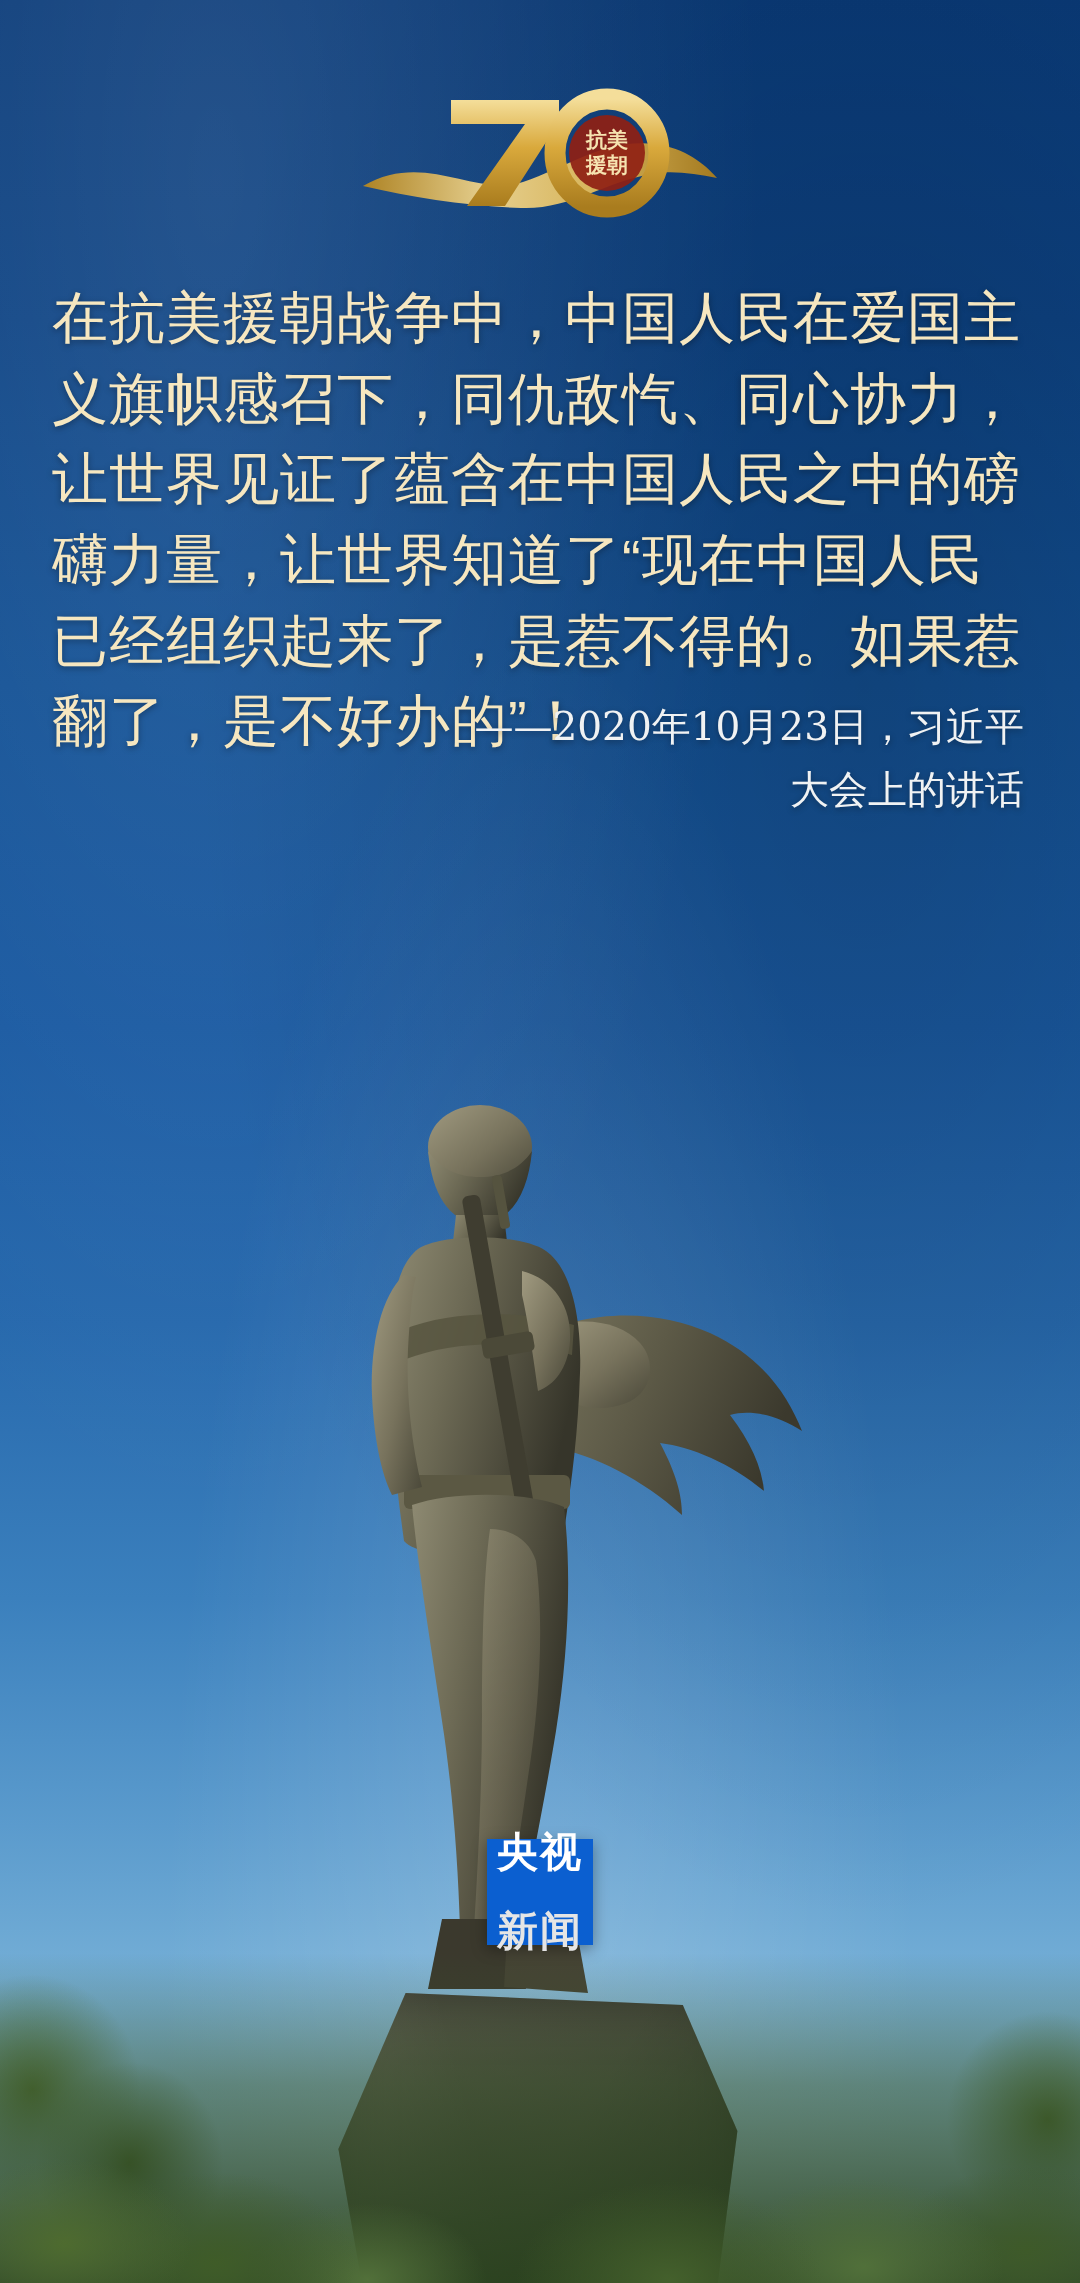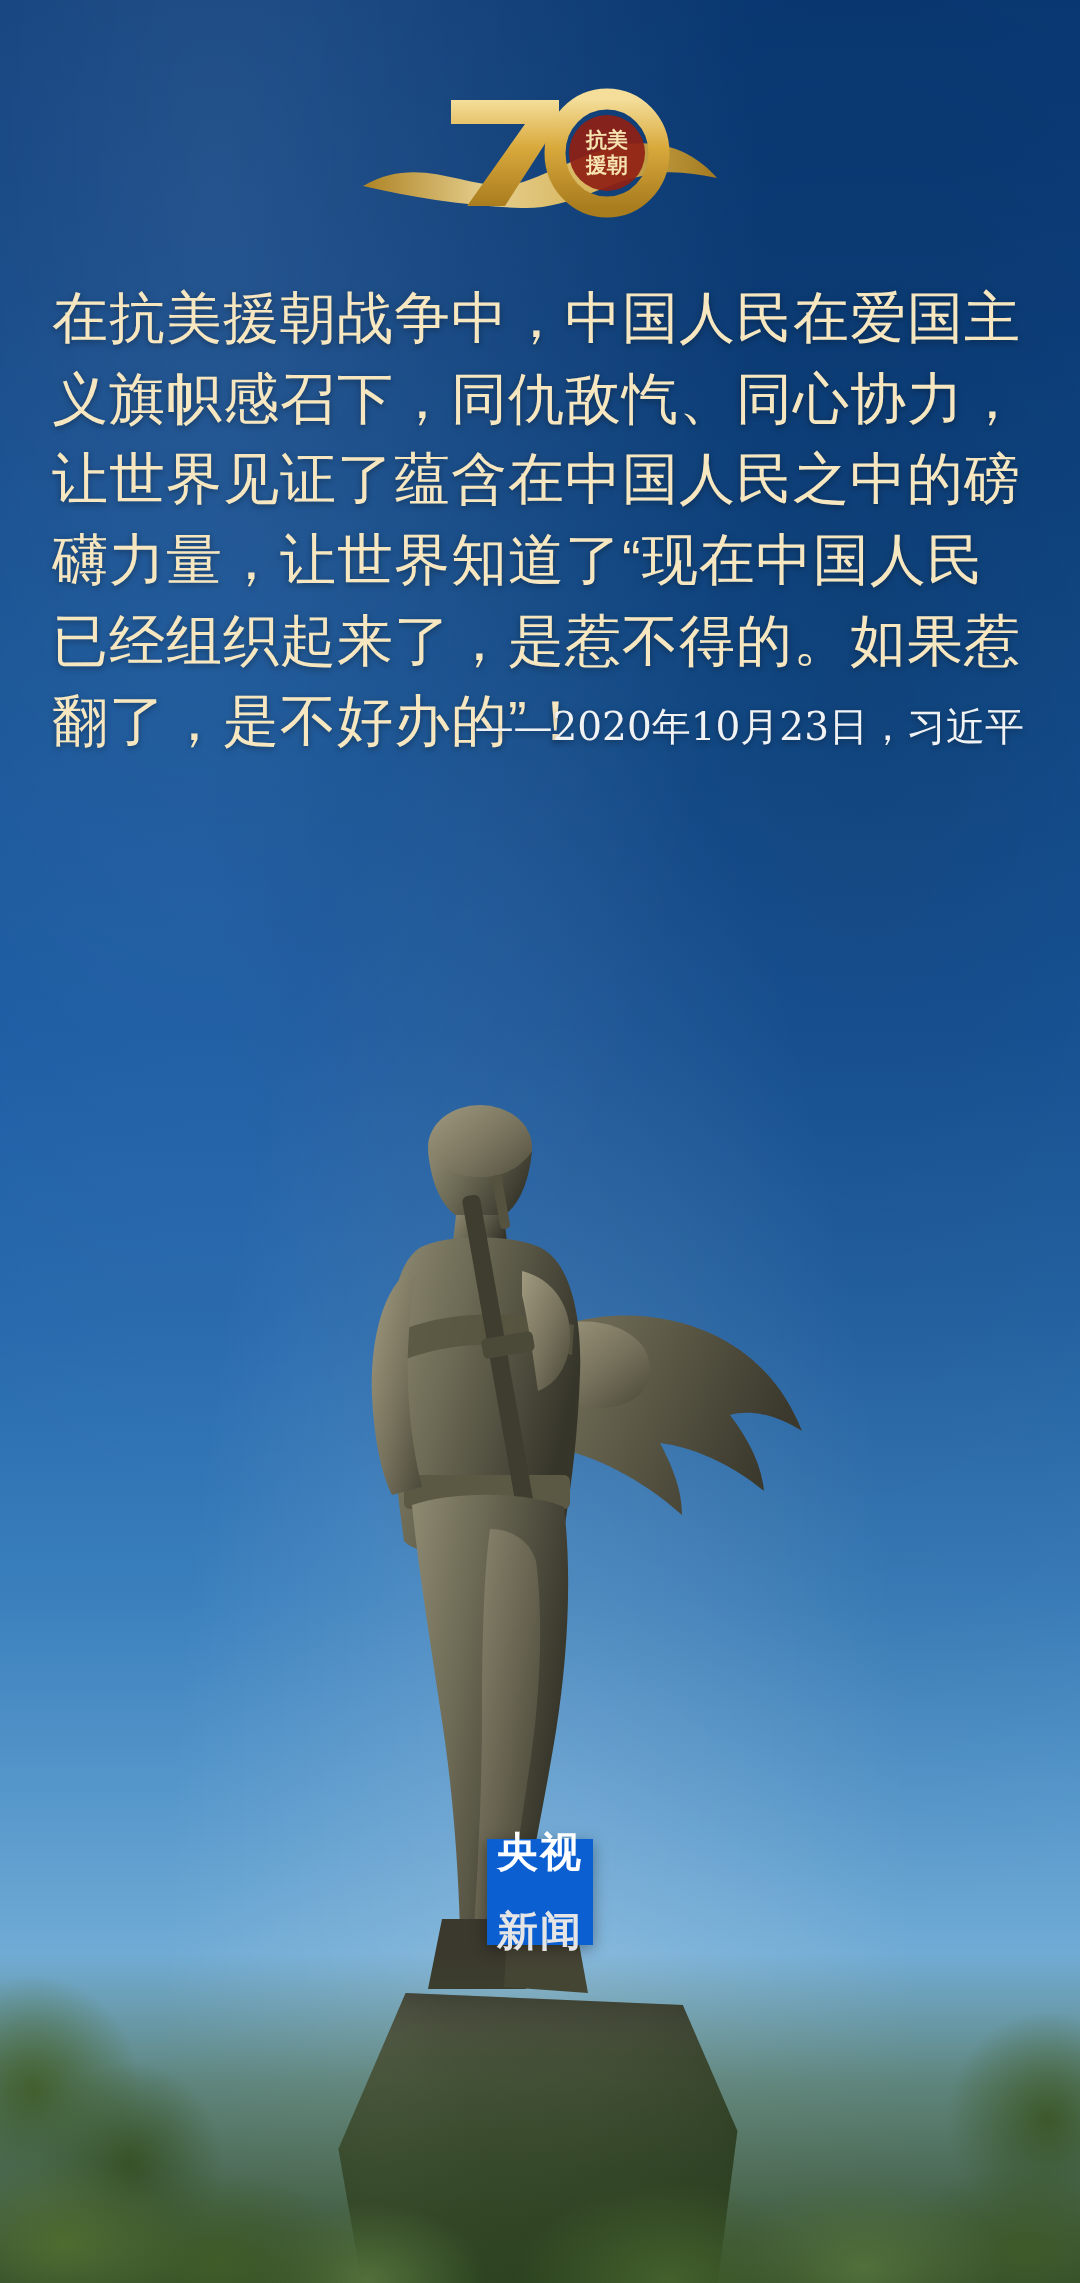--- a/index.html
+++ b/index.html
@@ -200,20 +200,21 @@
       <circle cx="252" cy="75" r="38" fill="none" stroke="#e6c濃" stroke-width="0"></circle>
       <text x="252" y="69" text-anchor="middle" font-family="DejaVu Sans, sans-serif" font-size="21" font-weight="bold" fill="#f6e3b0">抗美</text>
       <text x="252" y="94" text-anchor="middle" font-family="DejaVu Sans, sans-serif" font-size="21" font-weight="bold" fill="#f6e3b0">援朝</text>
     </svg>
   </div>
 
   <div class="quote">在抗美援朝战争中，中国人民在爱国主义旗帜感召下，同仇敌忾、同心协力，让世界见证了蕴含在中国人民之中的磅礴力量，让世界知道了“现在中国人民已经组织起来了，是惹不得的。如果惹翻了，是不好办的”！</div>
 
   <div class="attribution">
     <span class="line">——2020年10月23日，习近平</span>
+    <span class="line">大会上的讲话</span>
   </div>
 
   <div class="scene">
 
     <div class="statue-wrap">
       <svg viewBox="0 0 700 1050" xmlns="http://www.w3.org/2000/svg" aria-hidden="true">
         <defs>
           <linearGradient id="bronze" x1="0" y1="0" x2="1" y2="0.4">
             <stop offset="0%" stop-color="#8e8a72"></stop>
             <stop offset="40%" stop-color="#6d6a55"></stop>

